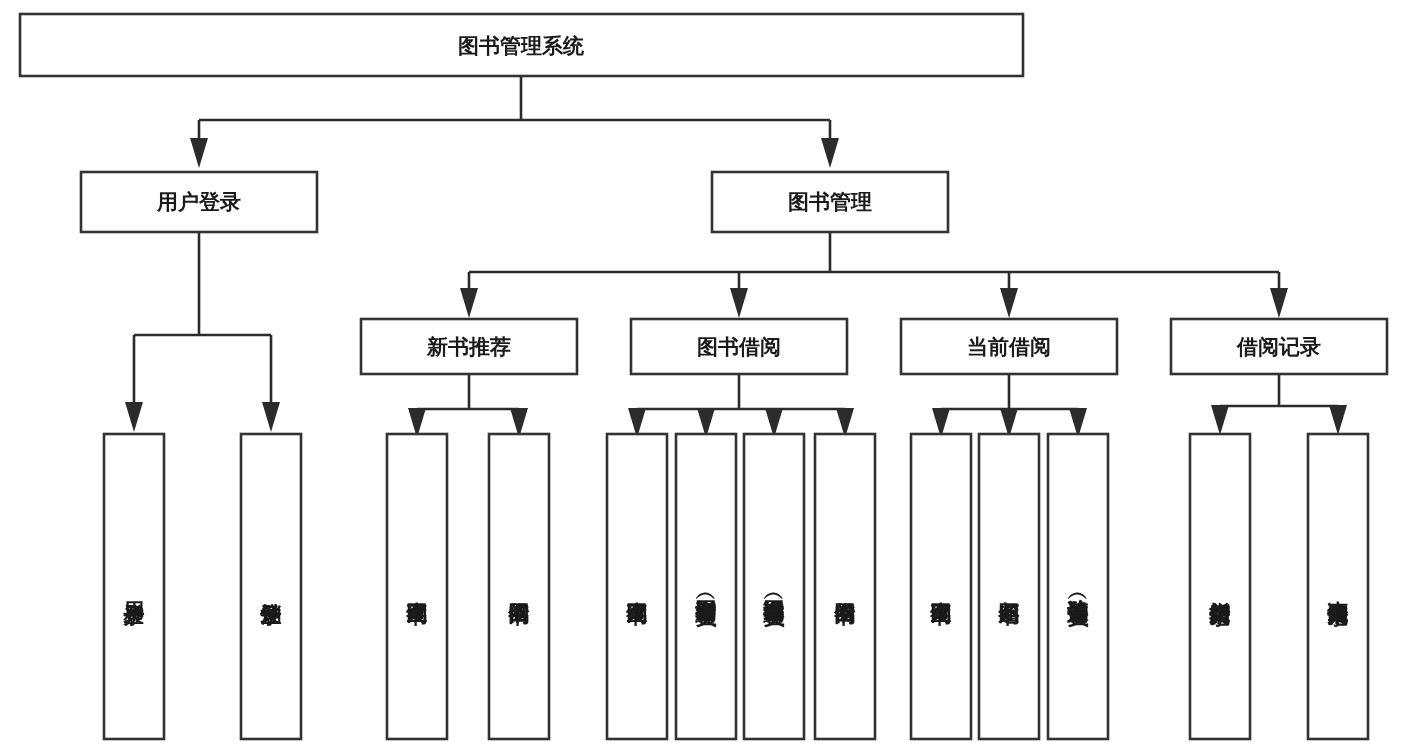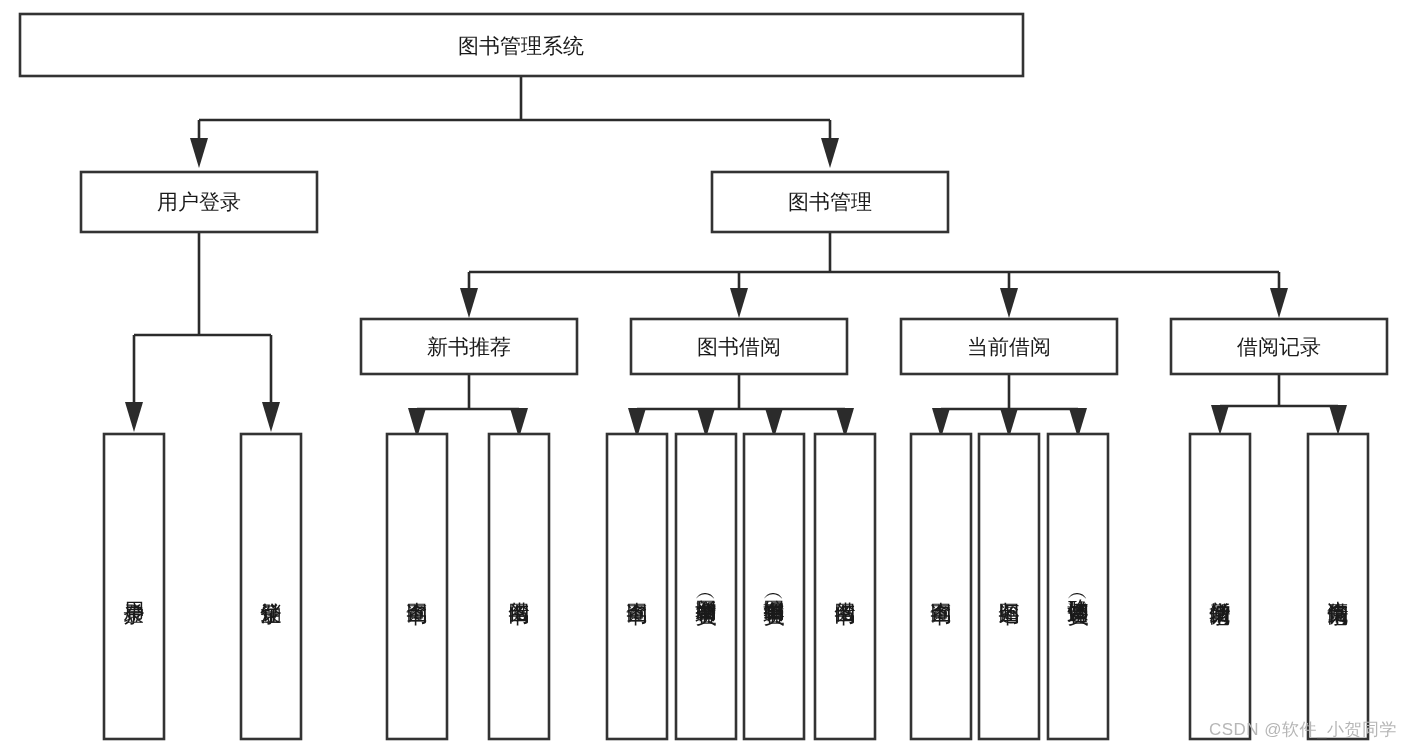--- a/index.html
+++ b/index.html
@@ -11,20 +11,21 @@
     width: 1405px;
     height: 747px;
     font-family: "Liberation Sans", "DejaVu Sans", sans-serif;
     position: relative;
     overflow: hidden;
   }
   #diagram-root {
     position: relative;
     width: 1405px;
     height: 747px;
+    font-weight: bold;
   }
   svg#tree-svg {
     position: absolute;
     left: 0;
     top: 0;
     width: 1405px;
     height: 747px;
     display: block;
   }
   .node-rect {
@@ -274,15 +275,14 @@
   <div class="node-label-v" style="left:744px; top:434px; width:60px; height:305px;">编辑图书（管理员）</div>
   <div class="node-label-v" style="left:815px; top:434px; width:60px; height:305px;">借阅图书</div>
 
   <div class="node-label-v" style="left:911px; top:434px; width:60px; height:305px;">查询图书</div>
   <div class="node-label-v" style="left:979px; top:434px; width:60px; height:305px;">归还图书</div>
   <div class="node-label-v" style="left:1048px; top:434px; width:60px; height:305px;">确认归还（管理员）</div>
 
   <div class="node-label-v" style="left:1190px; top:434px; width:60px; height:305px;">新增借阅记录</div>
   <div class="node-label-v" style="left:1308px; top:434px; width:60px; height:305px;">查询借阅记录</div>
 
-  <div class="watermark">CSDN @软件_小贺同学</div>
 
 </div>
 
 </body></html>

